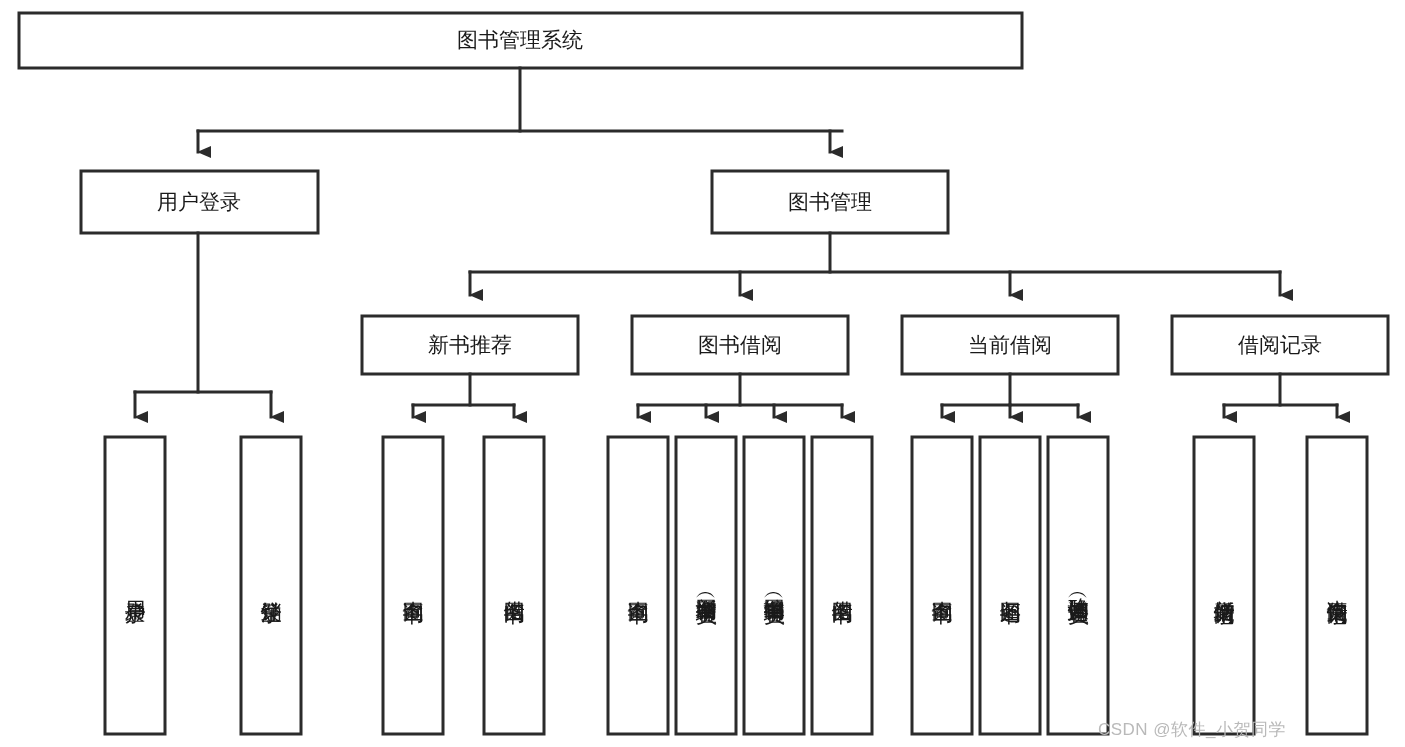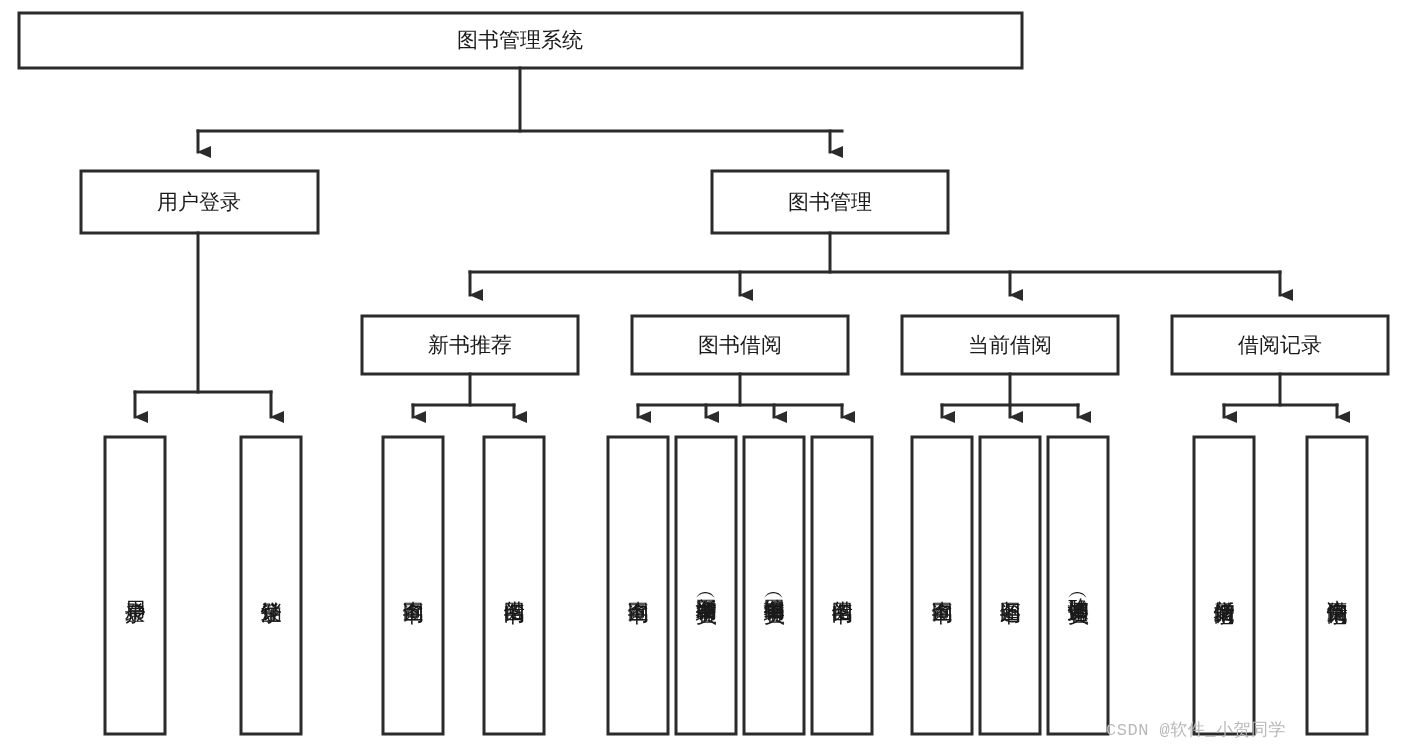--- a/index.html
+++ b/index.html
@@ -59,21 +59,21 @@
     writing-mode: vertical-rl;
     text-orientation: upright;
     letter-spacing: 1px;
     white-space: nowrap;
     pointer-events: none;
   }
   .watermark {
     position: absolute;
     right: 8px;
     bottom: 6px;
-    font-family: Liberation Mono, monospace;
+    font-family: Liberation Sans, sans-serif;
     font-size: 17px;
     color: #b9b9b9;
     letter-spacing: 0.5px;
     white-space: nowrap;
   }
 </style>
 </head>
 <body>
 
 <div id="diagram-root">

